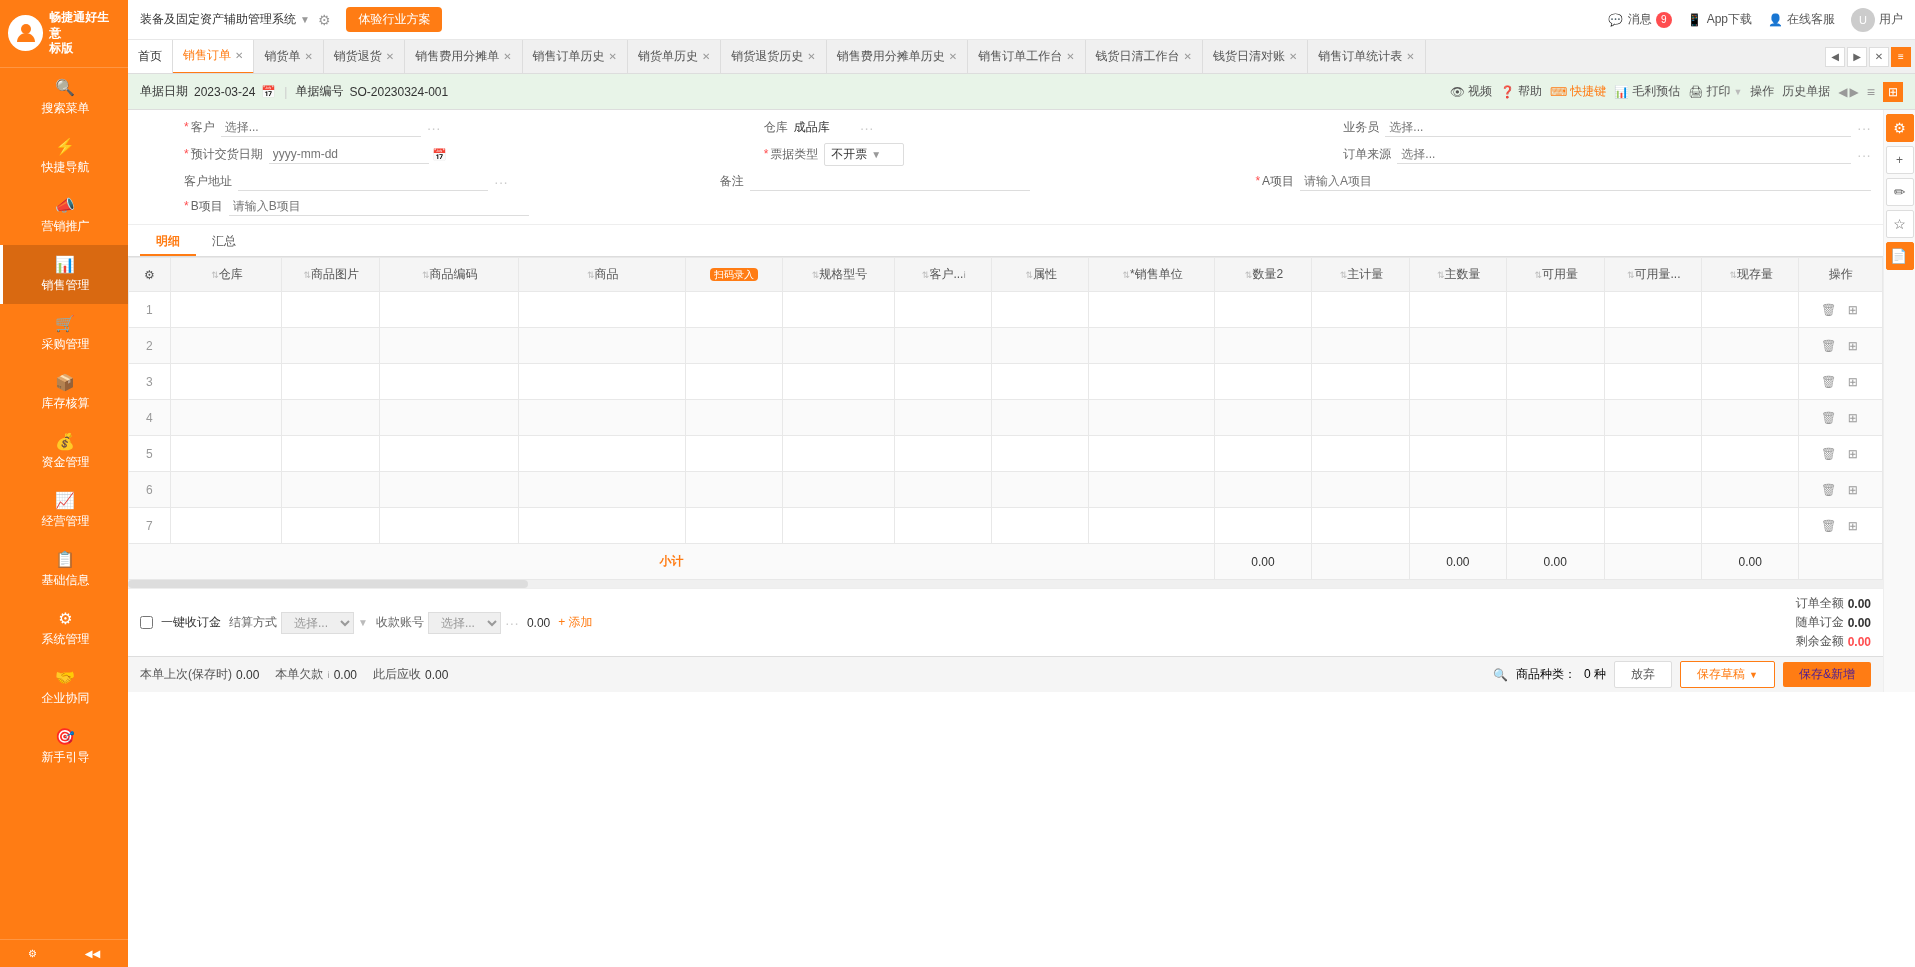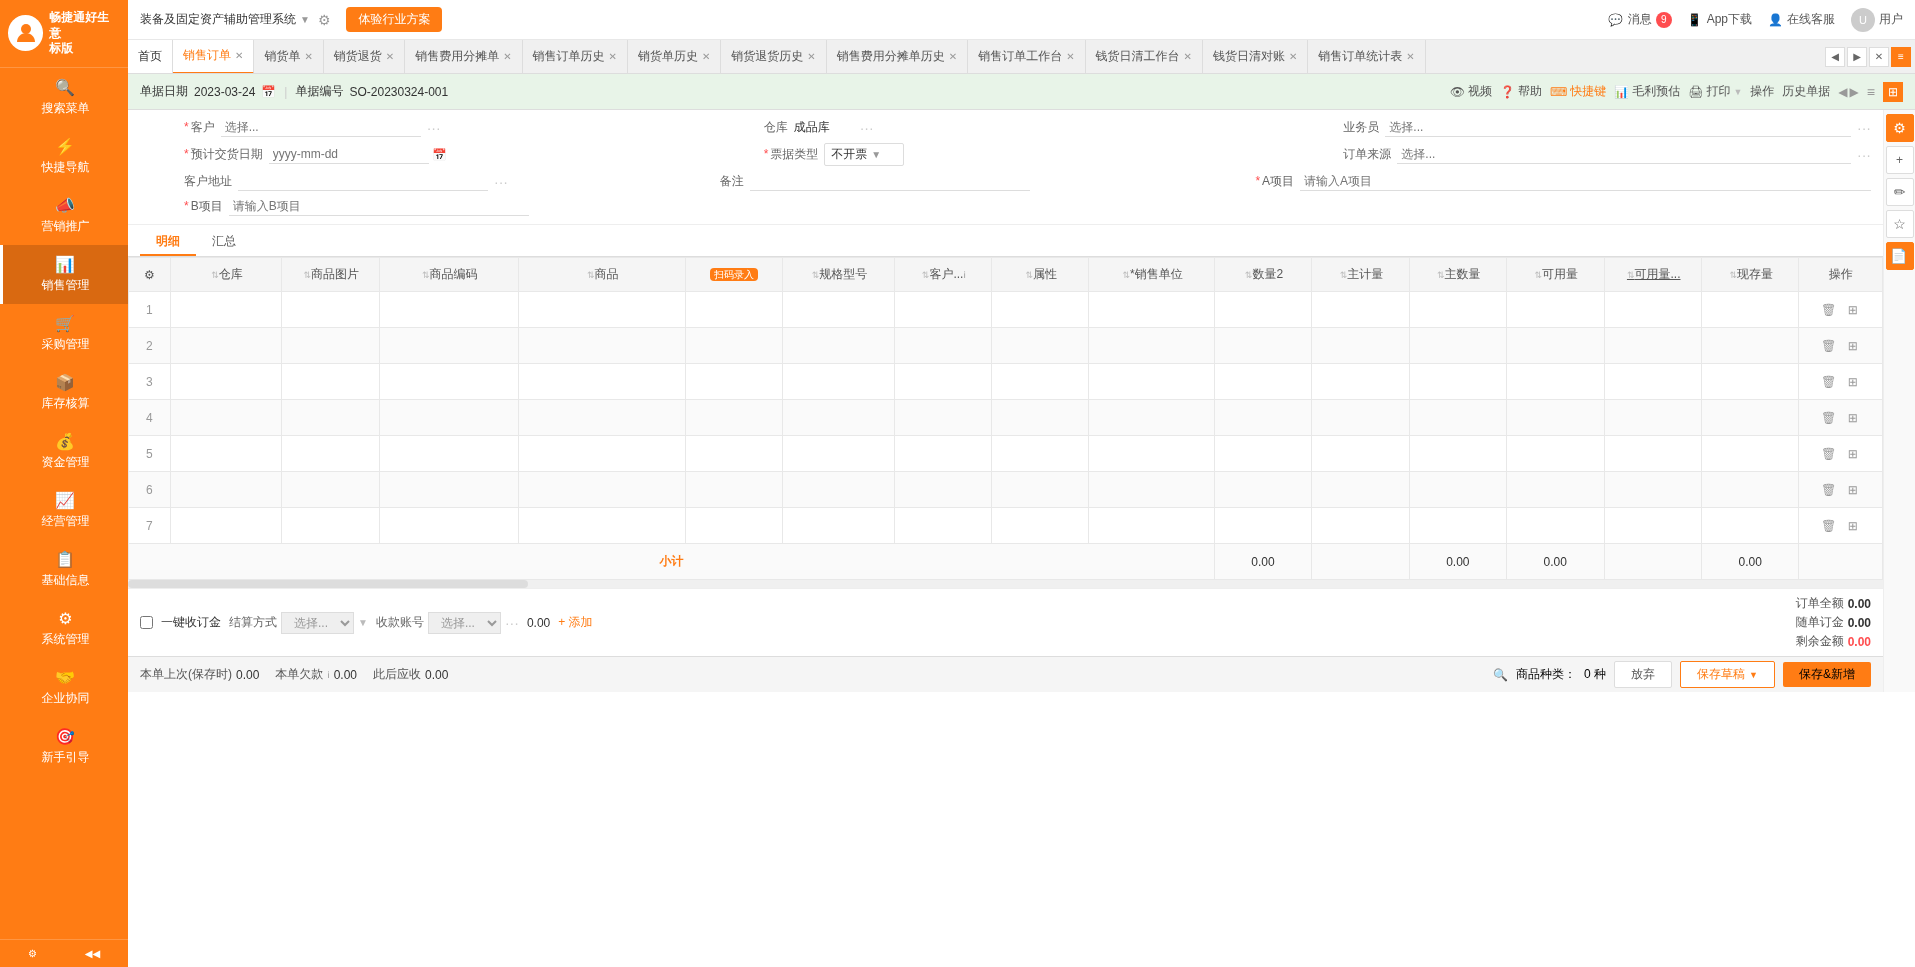--- a/index.html
+++ b/index.html
@@ -106,21 +106,21 @@
     .total-item { display: flex; align-items: center; gap: 4px; color: #555; }
     .total-val { color: #333; font-weight: bold; }
 
     
     .status-bar { height: 36px; background: #f5f5f5; display: flex; align-items: center; padding: 0 12px; border-top: 1px solid #ddd; gap: 16px; flex-shrink: 0; }
     .status-field { display: flex; align-items: center; gap: 4px; font-size: 12px; color: #555; }
     .status-val { color: #333; }
     .status-right { margin-left: auto; display: flex; align-items: center; gap: 8px; font-size: 12px; }
     .btn-discard { border: 1px solid #ddd; background: white; padding: 4px 16px; cursor: pointer; border-radius: 2px; color: #555; font-size: 12px; }
     .btn-save-draft { border: 1px solid #ff7c14; background: white; color: #ff7c14; padding: 4px 16px; cursor: pointer; border-radius: 2px; font-size: 12px; display: flex; align-items: center; gap: 4px; }
-    .btn-save-new { background: #ff7c14; color: #000000; border: none; padding: 4px 16px; cursor: pointer; border-radius: 2px; font-size: 12px; }
+    .btn-save-new { background: #ff7c14; color: #4c1d95; border: none; padding: 4px 16px; cursor: pointer; border-radius: 2px; font-size: 12px; }
 
     
     .table-scroll-bar { height: 8px; background: #f0f0f0; overflow-x: auto; flex-shrink: 0; }
     .scroll-track { height: 8px; background: #ddd; width: 400px; border-radius: 4px; }
   </style>
 </head>
 <body>
 
 <div class="sidebar">
   <div class="sidebar-logo">
@@ -417,21 +417,21 @@
                   <th style="width:120px;"><span class="sort-icon">⇅</span><span>商品</span></th>
                   <th style="width:70px;"><span class="scan-btn">扫码录入</span></th>
                   <th style="width:80px;"><span class="sort-icon">⇅</span><span>规格型号</span></th>
                   <th style="width:70px;"><span class="sort-icon">⇅</span><span>客户...</span><span style="color:#999;font-size:9px;">ℹ</span></th>
                   <th style="width:70px;"><span class="sort-icon">⇅</span><span>属性</span></th>
                   <th style="width:90px;"><span class="sort-icon">⇅</span><span class="highlight">*销售单位</span></th>
                   <th style="width:70px;"><span class="sort-icon">⇅</span><span>数量2</span></th>
                   <th style="width:70px;"><span class="sort-icon">⇅</span><span>主计量</span></th>
                   <th style="width:70px;"><span class="sort-icon">⇅</span><span>主数量</span></th>
                   <th style="width:70px;"><span class="sort-icon">⇅</span><span>可用量</span></th>
-                  <th style="width:70px;text-decoration:underline;"><span class="sort-icon">⇅</span><span>可用量...</span></th>
+                  <th style="width:70px;"><span class="sort-icon">⇅</span><span>可用量...</span></th>
                   <th style="width:70px;"><span class="sort-icon">⇅</span><span>现存量</span></th>
                   <th style="width:60px;"><span>操作</span></th>
                 </tr>
               </thead>
               <tbody>
                 <tr>
                   <td class="row-num">1</td>
                   <td></td>
                   <td></td>
                   <td></td>

